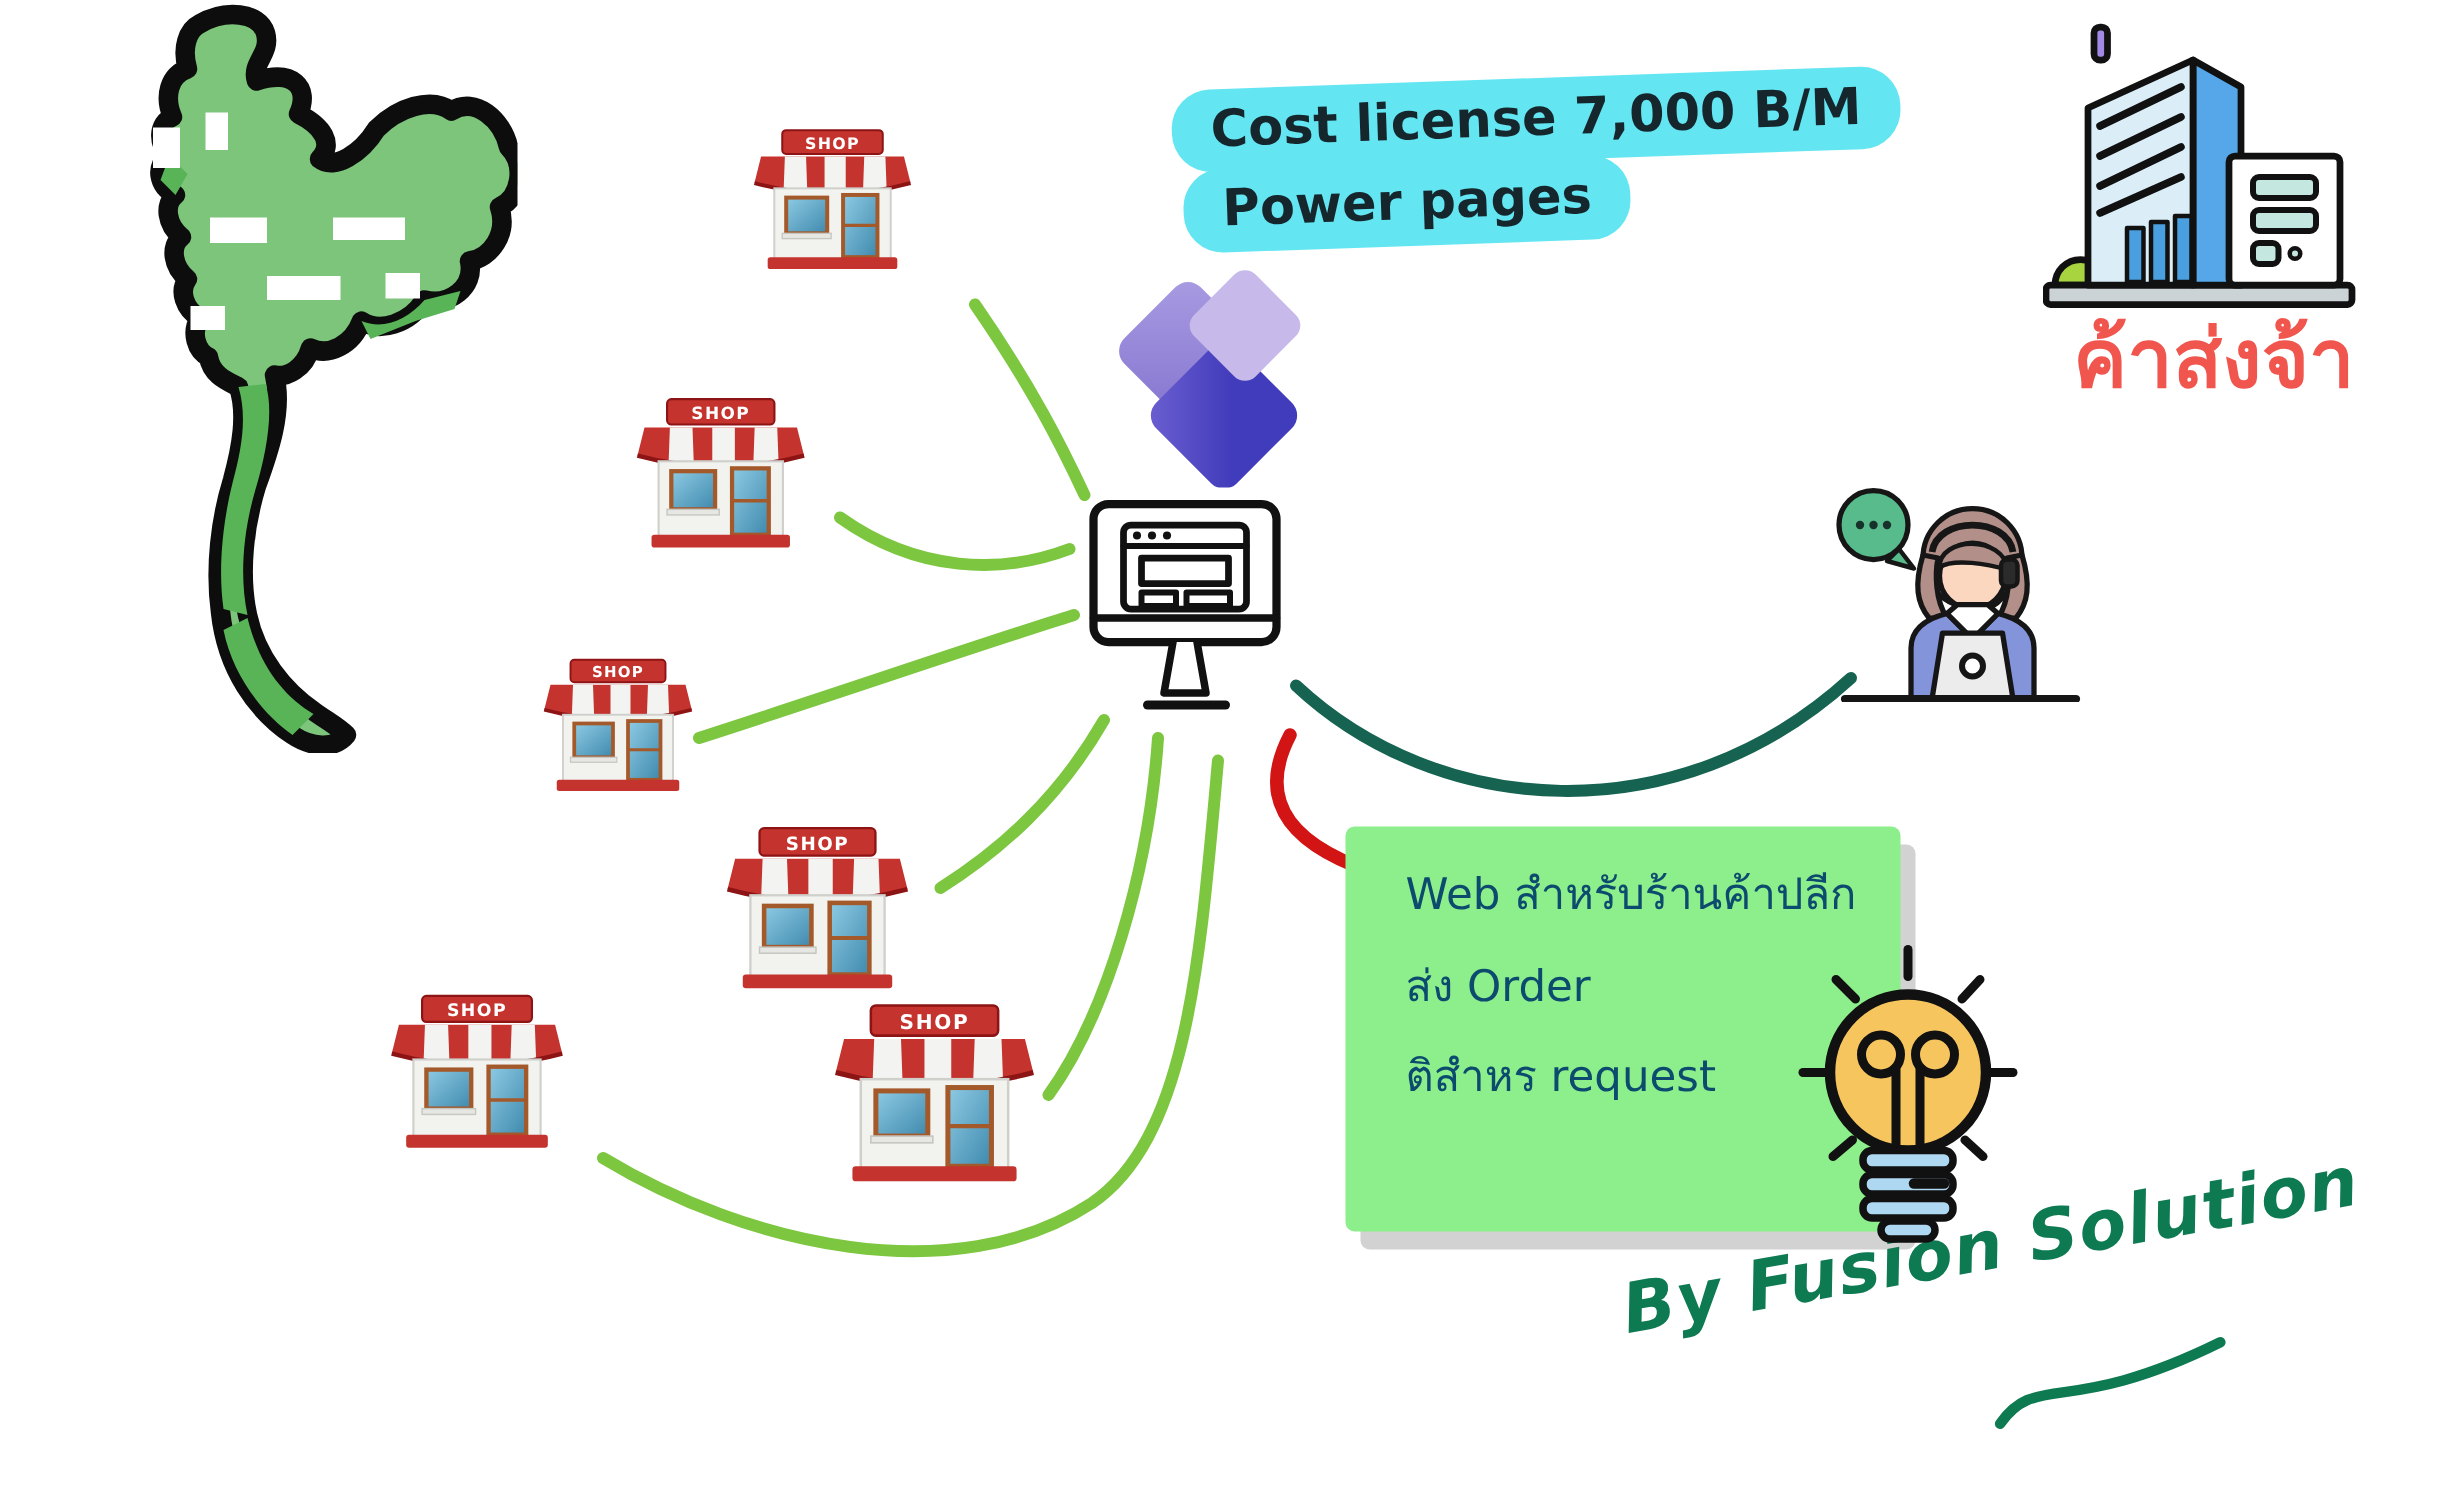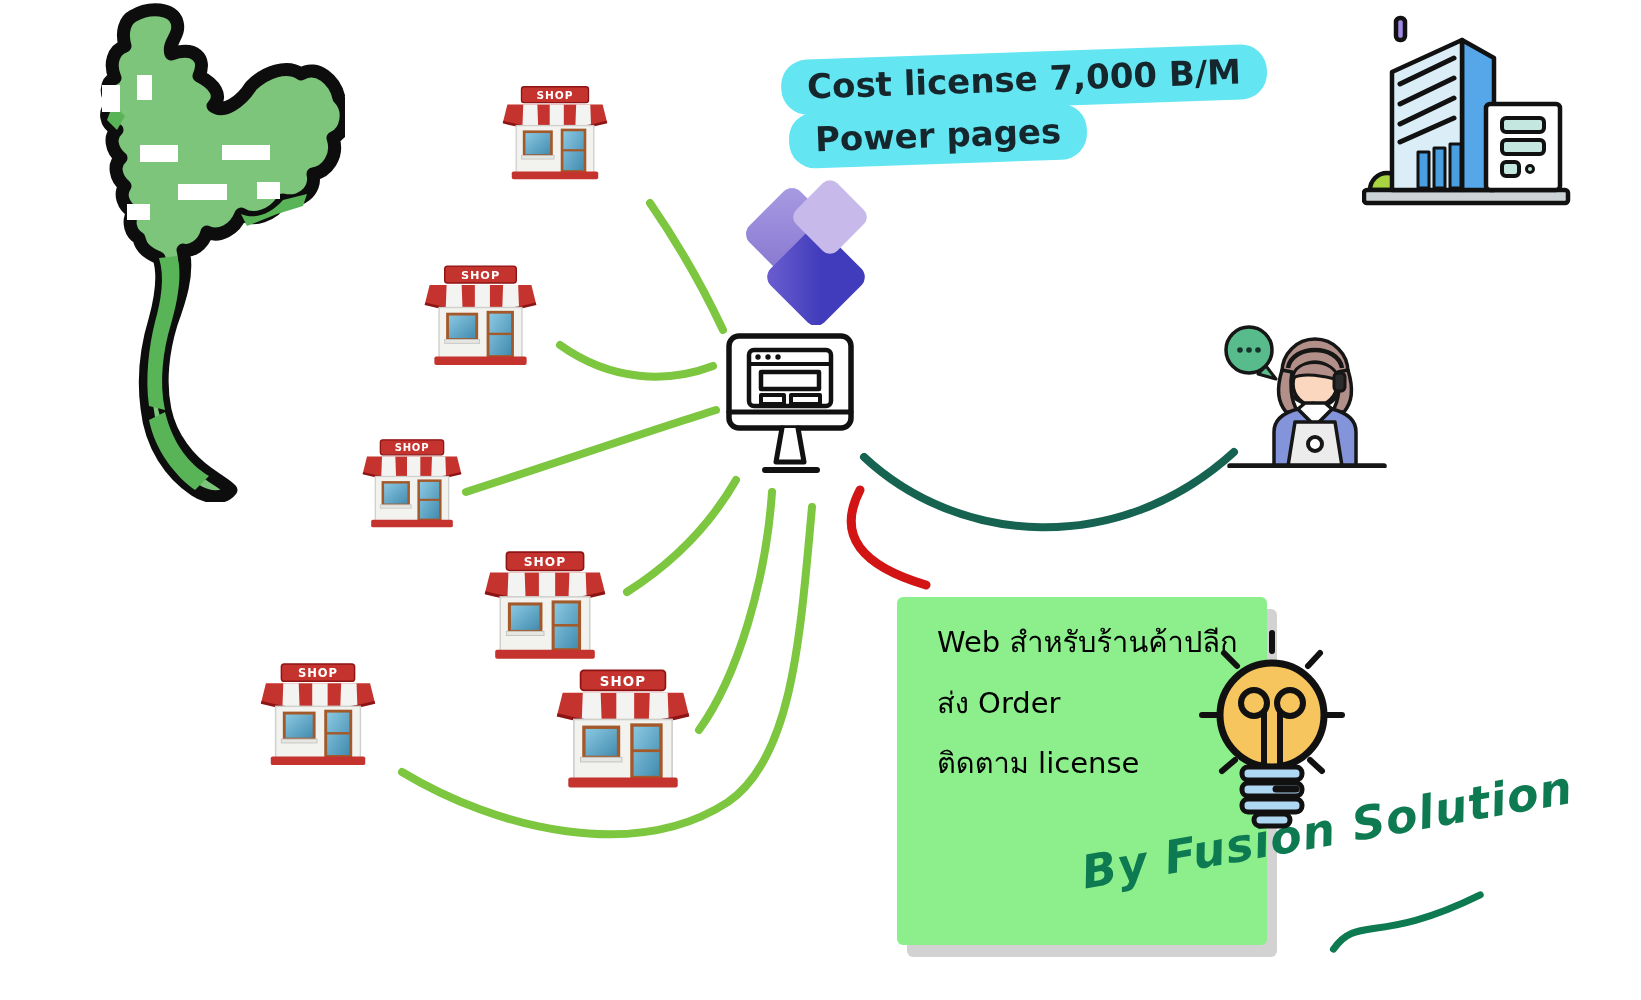--- a/index.html
+++ b/index.html
@@ -20,23 +20,23 @@
     padding:9px 26px;font-size:34px;line-height:1.1;white-space:nowrap;
   }
   .license-note .row2{margin-top:-2px;margin-left:6px;}
   
   .wholesaler-label{
     position:absolute;left:1382px;top:196px;z-index:4;
     font-size:54px;font-weight:bold;color:#f1564e;white-space:nowrap;
   }
   
   .features-box{
-    position:absolute;left:897px;top:597px;width:370px;height:348px;z-index:2;
+    position:absolute;left:897px;top:551px;width:370px;height:270px;z-index:2;
     background:#8cef8c;border-radius:6px;box-shadow:10px 12px 0 #d2d2d2;
-    padding:30px 0 0 40px;box-sizing:border-box;color:#000000;
+    padding:30px 0 0 40px;box-sizing:border-box;color:#0c4a6e;
   }
   .features-box .fline{font-size:29px;line-height:1.06;margin-bottom:30px;white-space:nowrap;font-weight:500;}
   
   .signature{
     position:absolute;left:1082px;top:846px;width:480px;z-index:4;
     transform:rotate(-10deg);transform-origin:left center;
     font-style:italic;font-weight:bold;font-size:46px;letter-spacing:1px;
     color:#0e7a52;white-space:nowrap;
   }
   .sig-underline{position:absolute;left:1322px;top:898px;z-index:4;transform:rotate(-10deg);}
@@ -242,25 +242,26 @@
         <line x1="142" y1="176" x2="130" y2="165"></line>
       </g>
     </g>
   </svg>
 
   <div class="license-note">
     <div><span class="hl">Cost license 7,000 B/M</span></div>
     <div class="row2"><span class="hl">Power pages</span></div>
   </div>
 
+  <div class="wholesaler-label">ค้าส่งจ้า</div>
 
   <div class="features-box">
     <div class="fline">Web สำหรับร้านค้าปลีก</div>
     <div class="fline">ส่ง Order</div>
-    <div class="fline">ติดตาม license</div>
+    <div class="fline">ติสำหร request</div>
   </div>
 
   <div class="signature">By Fusion Solution</div>
   <svg class="sig-underline" width="170" height="50" viewBox="0 0 170 50">
     <path d="M8 38 C 38 8, 52 42, 162 10" fill="none" stroke="#0e7a52" stroke-width="7" stroke-linecap="round"></path>
   </svg>
 
 </div>
 
 </body></html>

